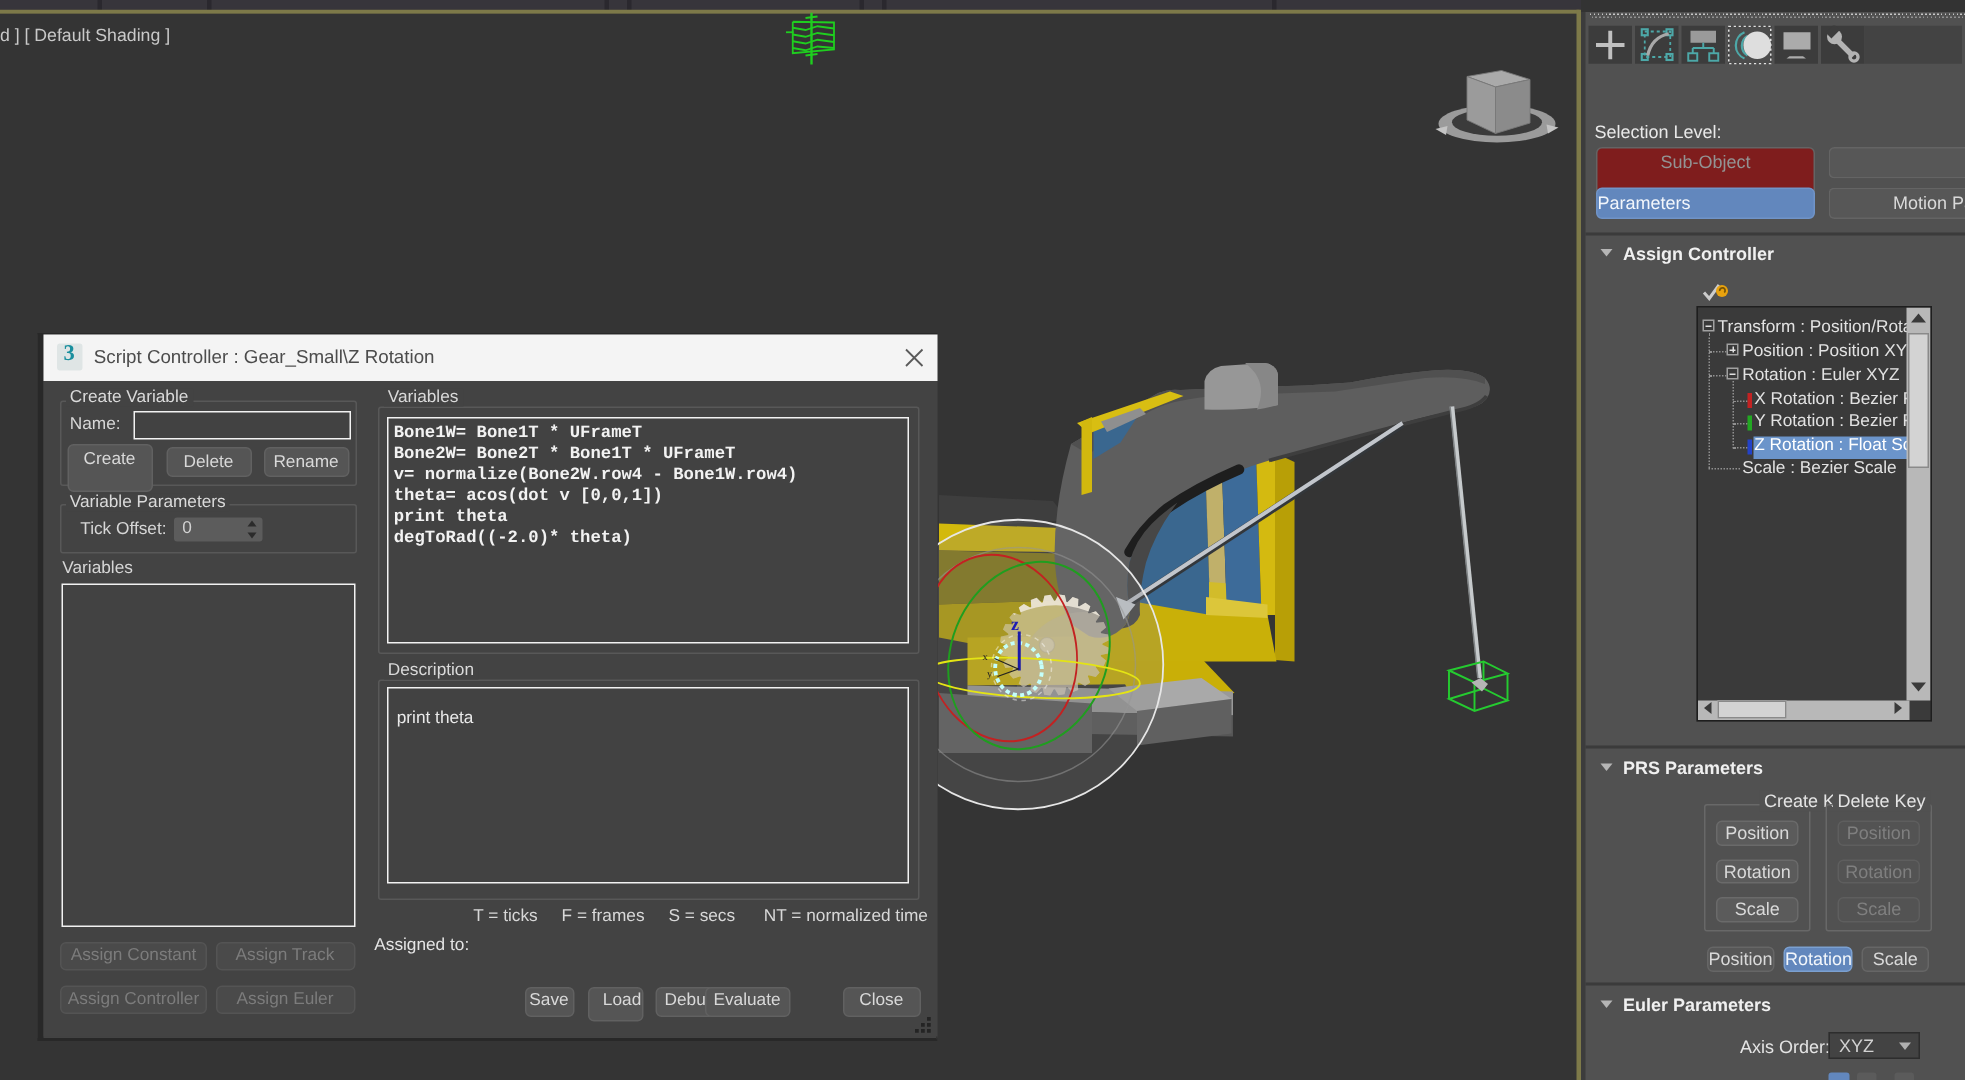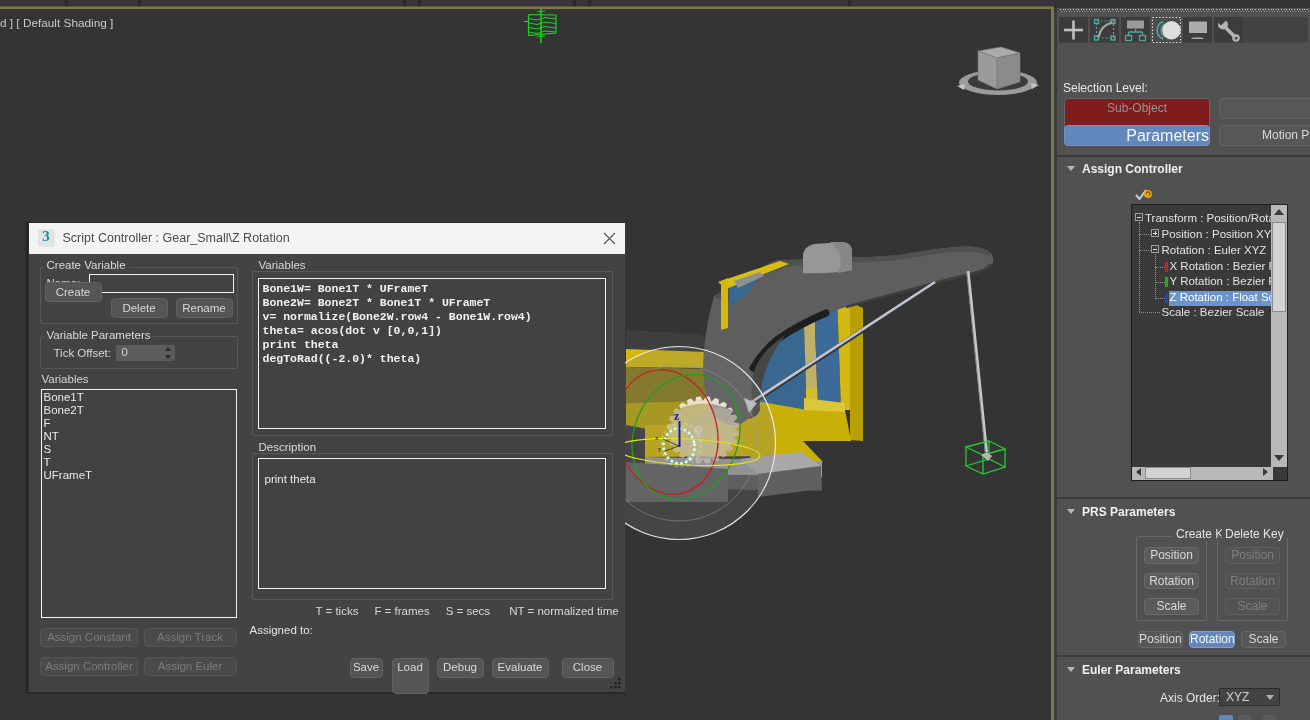--- a/index.html
+++ b/index.html
@@ -194,21 +194,21 @@
       <circle cx="169" cy="7.5" r="5" fill="#b3b3b3"></circle>
       <rect x="165" y="0" width="5.5" height="8" fill="#3c3c3c" transform="rotate(45 168 4)"></rect>
       <line x1="171" y1="10" x2="181.5" y2="20.5" stroke="#b3b3b3" stroke-width="3.6"></line>
       <circle cx="182" cy="21" r="2.7" fill="none" stroke="#b3b3b3" stroke-width="2.2"></circle>
     </g>
   </svg>
 
   <div class="abs lbl" style="left:9px;top:81px;color:#e8e8e8;font-size:12px;">Selection Level:</div>
   <div class="btnp dis" style="position:absolute;left:10px;top:97.5px;width:146px;height:37px;line-height:19.5px;background:#7f1d1d;border:1px solid #646464;border-radius:4px;color:#939393;text-align:center;font-size:12px;">Sub-Object</div>
   <div class="abs" style="left:165px;top:97.5px;width:91px;height:21.5px;background:#575757;border:1px solid #646464;border-radius:4px 0 0 4px;border-right:none;"></div>
-  <div class="abs" style="left:10px;top:124.5px;width:146px;height:21.5px;background:#6287bd;border:1px solid #7094c8;border-radius:4px;color:#f2f6fb;text-align:right;font-size:16px;line-height:19.5px;">Parameters</div>
+  <div class="abs" style="left:10px;top:124.5px;width:146px;height:21.5px;background:#6287bd;border:1px solid #7094c8;border-radius:4px;color:#f2f6fb;text-align:left;font-size:12px;line-height:19.5px;">Parameters</div>
   <div class="abs" style="left:165px;top:124.5px;width:91px;height:21.5px;background:#575757;border:1px solid #646464;border-radius:4px 0 0 4px;border-right:none;color:#d9d9d9;font-size:12px;line-height:19.5px;padding-left:42px;white-space:nowrap;overflow:hidden;">Motion Pat</div>
 
   <div class="abs" style="left:3px;top:155px;width:253px;height:2px;background:#3b3b3b;"></div>
 
   <div class="abs" style="left:13px;top:166px;width:0;height:0;border-left:4.5px solid transparent;border-right:4.5px solid transparent;border-top:5.5px solid #b5b5b5;"></div>
   <div class="abs" style="left:28px;top:162px;color:#f0f0f0;font-size:12px;font-weight:bold;">Assign Controller</div>
 
   <svg class="abs" style="left:80px;top:186px" width="22" height="16" viewBox="0 0 22 16">
     <path d="M2,9 l3.5,4 l6.5,-9" stroke="#cccccc" stroke-width="2" fill="none"></path>
     <circle cx="14" cy="8" r="4" fill="#e8a20e"></circle>
@@ -297,32 +297,31 @@
     <svg class="abs" style="left:574px;top:9px" width="13" height="13" viewBox="0 0 13 13">
           <path d="M1,1 L12,12 M12,1 L1,12" stroke="#5a5a5a" stroke-width="1.2"></path>
         </svg>
   </div>
   <div id="dbody" class="abs" style="left:0;top:31px;width:596px;height:437px;background:#434343;">
 
     <div class="grp" style="left:11px;top:13px;width:198px;height:57px;"></div>
     <div class="grplbl" style="left:15px;top:5px;">Create Variable</div>
     <div class="lbl abs" style="left:18px;top:23px;">Name:</div>
     <div class="wbox" style="left:60px;top:19.5px;width:145px;height:19px;"></div>
-    <div class="btn" style="left:16px;top:28px;width:57px;height:20px;line-height:18px;text-align:center;">Create</div>
+    <div class="btn" style="left:16px;top:42px;width:57px;height:32px;line-height:18px;text-align:center;">Create</div>
     <div class="btn" style="left:82px;top:44px;width:57px;height:20px;line-height:18px;">Delete</div>
     <div class="btn" style="left:147px;top:44px;width:57px;height:20px;line-height:18px;">Rename</div>
     <div class="grp" style="left:11px;top:82px;width:198px;height:33px;"></div>
     <div class="grplbl" style="left:15px;top:75px;">Variable Parameters</div>
     <div class="lbl abs" style="left:25px;top:93px;">Tick Offset:</div>
     <div class="abs" style="left:87px;top:91px;width:59px;height:15.5px;background:#5c5c5c;border-radius:2px;color:#d2d2d2;font-size:11.5px;line-height:15px;padding-left:6px;">0</div>
     <div class="abs" style="left:136px;top:93px;width:0;height:0;border-left:3.5px solid transparent;border-right:3.5px solid transparent;border-bottom:4.5px solid #2b2b2b;"></div>
     <div class="abs" style="left:136px;top:100.5px;width:0;height:0;border-left:3.5px solid transparent;border-right:3.5px solid transparent;border-top:4.5px solid #2b2b2b;"></div>
     <div class="lbl abs" style="left:13px;top:119px;">Variables</div>
     <div class="wbox" style="left:12px;top:134.5px;width:196px;height:229px;"></div>
-    <div class="abs" style="left:15px;top:137px;color:#e8e8e8;font-size:11.5px;line-height:13px;">Bone1T<br>Bone2T<br>F<br>NT<br>S<br>T<br>UFrameT</div>
     <div class="btn dis" style="left:11.5px;top:374px;width:98px;height:19px;line-height:17px;">Assign Constant</div>
     <div class="btn dis" style="left:115px;top:374px;width:93px;height:19px;line-height:17px;">Assign Track</div>
     <div class="btn dis" style="left:11.5px;top:403px;width:98px;height:19px;line-height:17px;">Assign Controller</div>
     <div class="btn dis" style="left:115px;top:403px;width:93px;height:19px;line-height:17px;">Assign Euler</div>
 
     <div class="grp" style="left:223px;top:17px;width:361.5px;height:165px;"></div>
     <div class="grplbl" style="left:227px;top:5px;">Variables</div>
     <div class="wbox" style="left:229.5px;top:24px;width:348px;height:151px;background:#424242;"></div>
     <div class="abs" style="left:234px;top:28px;color:#f2f2f2;font-family:'Liberation Mono',monospace;font-size:11.5px;font-weight:bold;line-height:14px;white-space:pre;">Bone1W= Bone1T * UFrameT
 Bone2W= Bone2T * Bone1T * UFrameT
@@ -330,23 +329,23 @@
 theta= acos(dot v [0,0,1])
 print theta
 degToRad((-2.0)* theta)</div>
     <div class="grp" style="left:223px;top:199px;width:361.5px;height:147px;"></div>
     <div class="grplbl" style="left:227px;top:187px;">Description</div>
     <div class="wbox" style="left:229.5px;top:204px;width:348px;height:131px;background:#424242;"></div>
     <div class="abs lbl" style="left:236px;top:219px;color:#eaeaea;">print theta</div>
     <div class="abs lbl" style="left:287px;top:351px;color:#d8d8d8;">T = ticks&nbsp;&nbsp;&nbsp;&nbsp;&nbsp;F = frames&nbsp;&nbsp;&nbsp;&nbsp;&nbsp;S = secs&nbsp;&nbsp;&nbsp;&nbsp;&nbsp;&nbsp;NT = normalized time</div>
     <div class="abs lbl" style="left:221px;top:370px;color:#e4e4e4;">Assigned to:</div>
     <div class="btn" style="left:321px;top:404px;width:33px;height:19.5px;line-height:17.5px;">Save</div>
-    <div class="btn" style="left:363px;top:404px;width:37px;height:36px;line-height:17.5px;">Load</div>
+    <div class="btn" style="left:363px;top:404px;width:37px;height:23px;line-height:17.5px;text-align:right;">Load</div>
     <div class="btn" style="left:408px;top:404px;width:47px;height:19.5px;line-height:17.5px;">Debug</div>
-    <div class="btn" style="left:463px;top:404px;width:57px;height:19.5px;line-height:17.5px;">Evaluate</div>
+    <div class="btn" style="left:441px;top:404px;width:57px;height:19.5px;line-height:17.5px;">Evaluate</div>
     <div class="btn" style="left:533px;top:404px;width:52px;height:19.5px;line-height:17.5px;">Close</div>
     <svg class="abs" style="left:579px;top:423px" width="14" height="14" viewBox="0 0 14 14">
       <g fill="#242424">
             <rect x="10" y="1" width="2.5" height="2.5"></rect>
             <rect x="6" y="5" width="2.5" height="2.5"></rect>
             <rect x="10" y="5" width="2.5" height="2.5"></rect>
             <rect x="2" y="9" width="2.5" height="2.5"></rect>
             <rect x="6" y="9" width="2.5" height="2.5"></rect>
             <rect x="10" y="9" width="2.5" height="2.5"></rect>
           </g>

